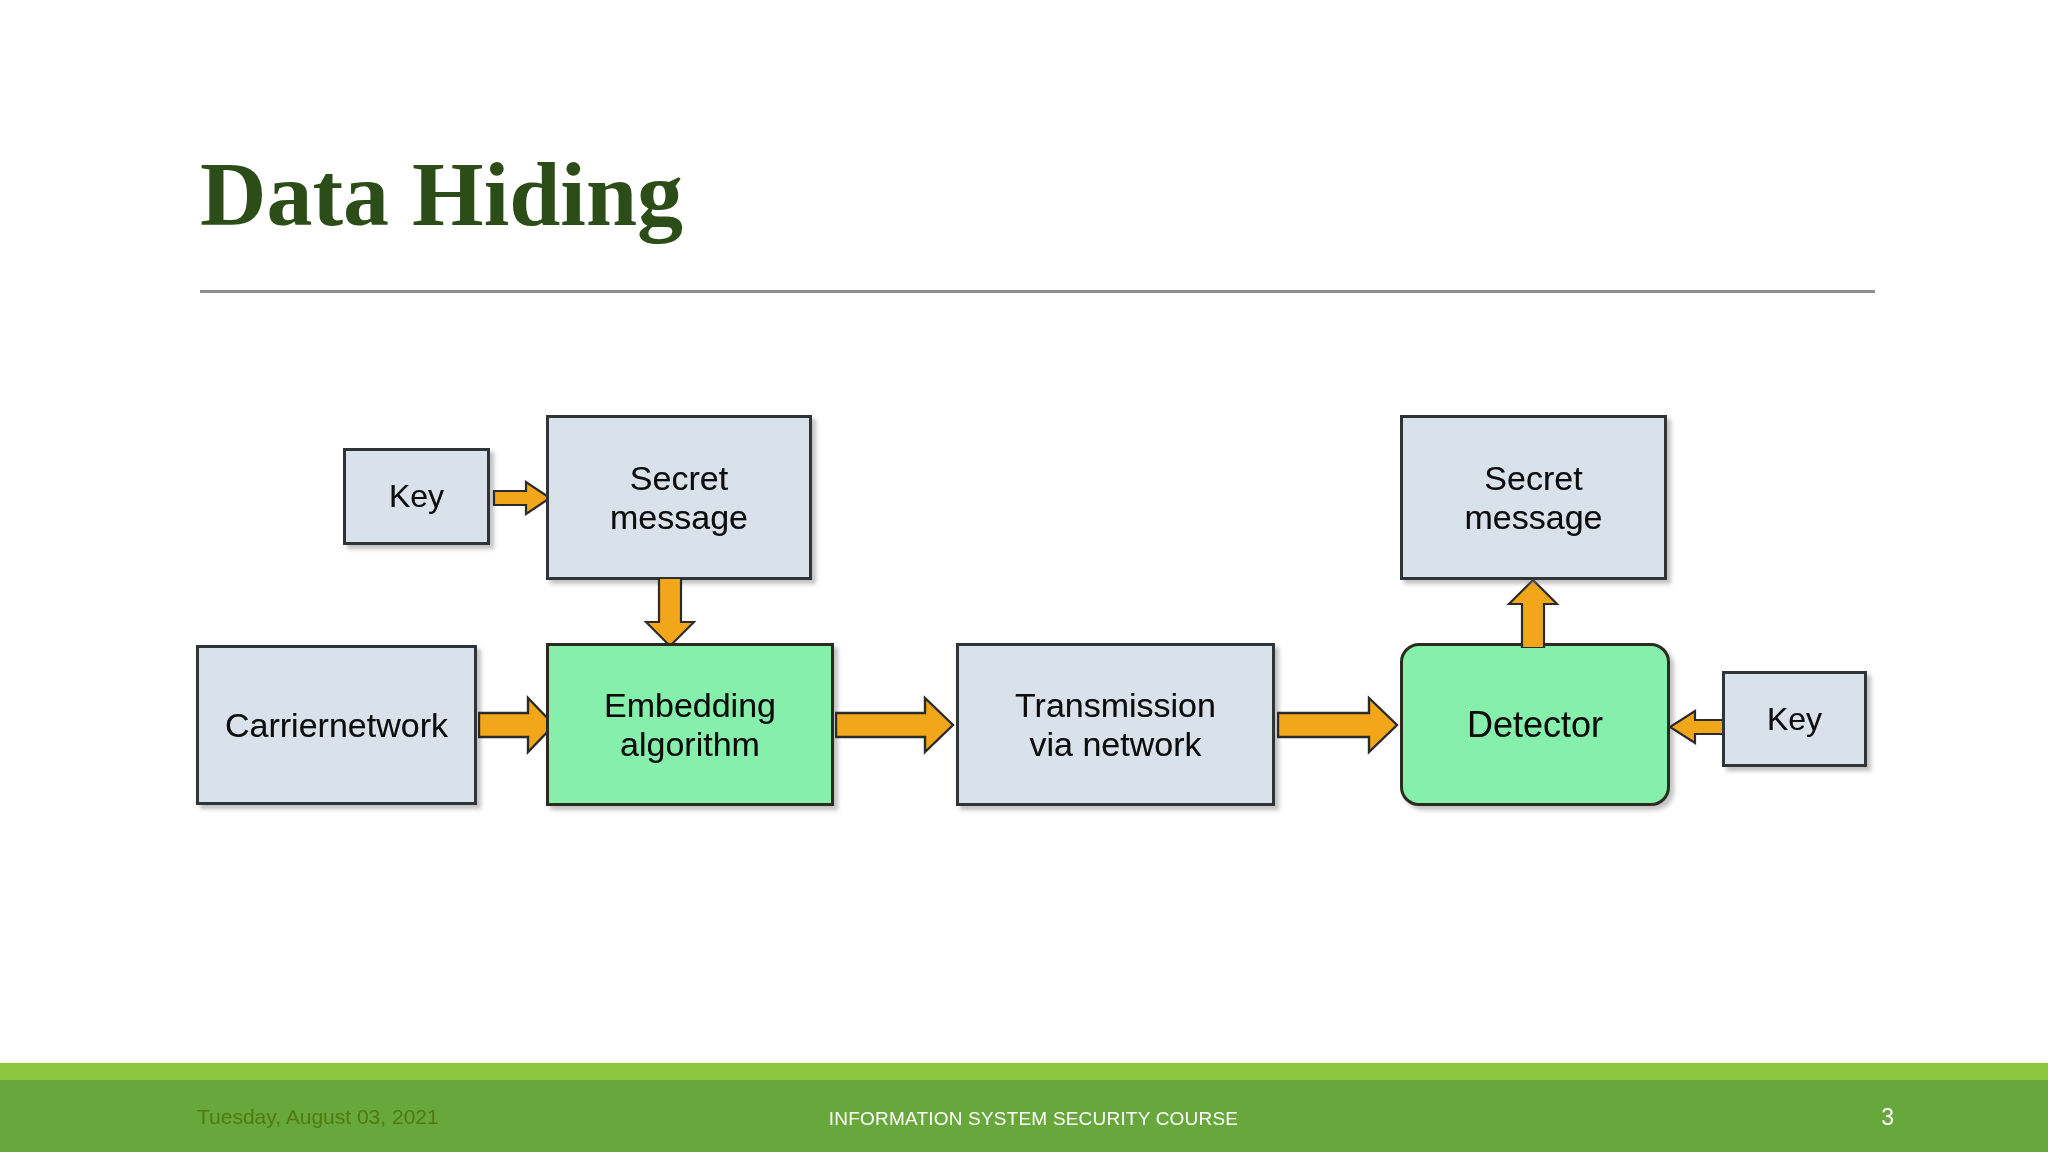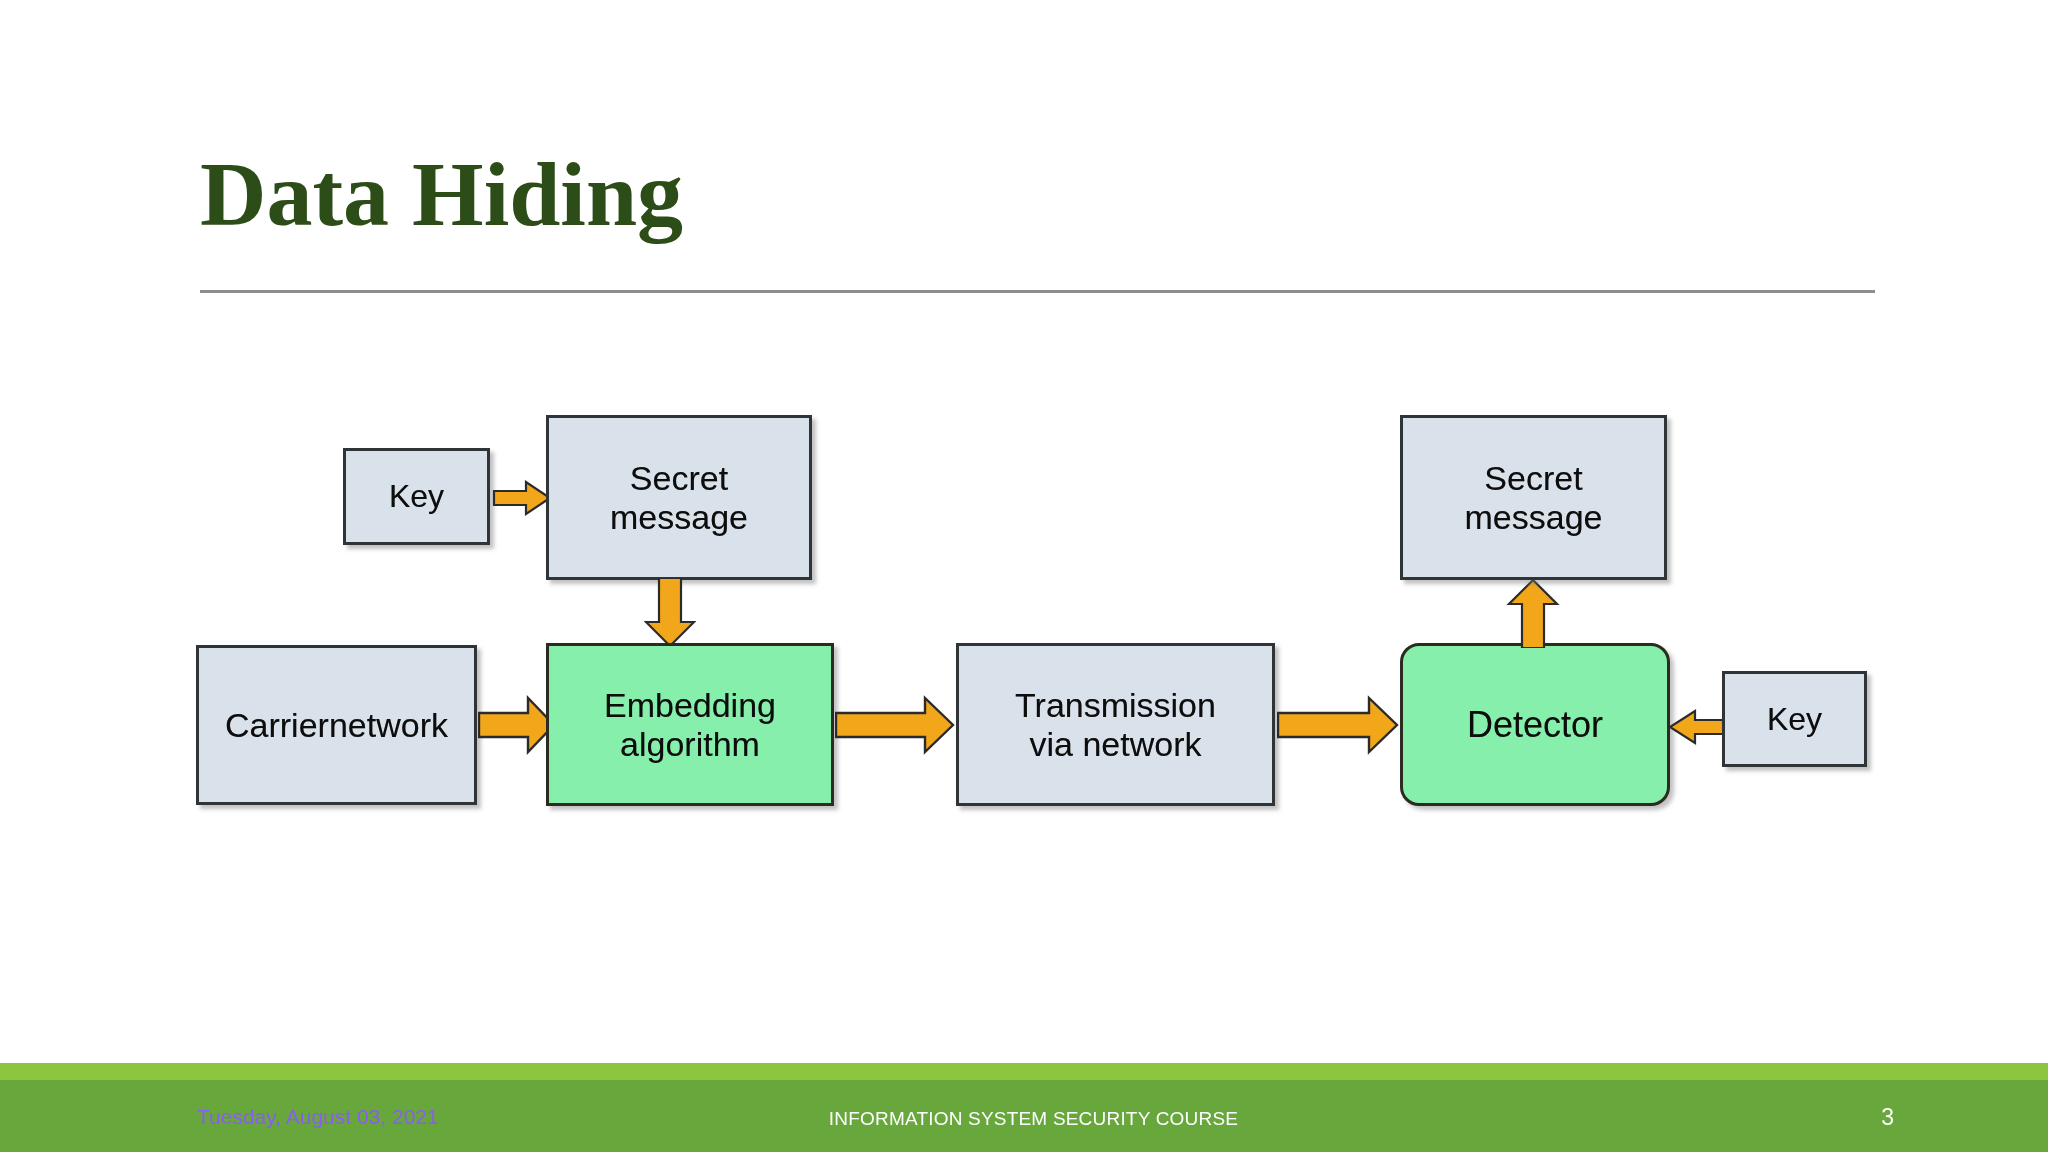--- a/index.html
+++ b/index.html
@@ -94,21 +94,21 @@
     width: 2048px;
     height: 72px;
     background: #68a73b;
   }
   .footer-date {
     position: absolute;
     left: 197px;
     top: 1105px;
     font-family: "Liberation Sans", sans-serif;
     font-size: 21px;
-    color: #8b5cf6;
+    color: #4d7c0f;
     white-space: nowrap;
   }
   .footer-course {
     position: absolute;
     left: 0;
     right: 0;
     top: 1108px;
     text-align: center;
     font-family: "Liberation Sans", sans-serif;
     font-size: 19px;

